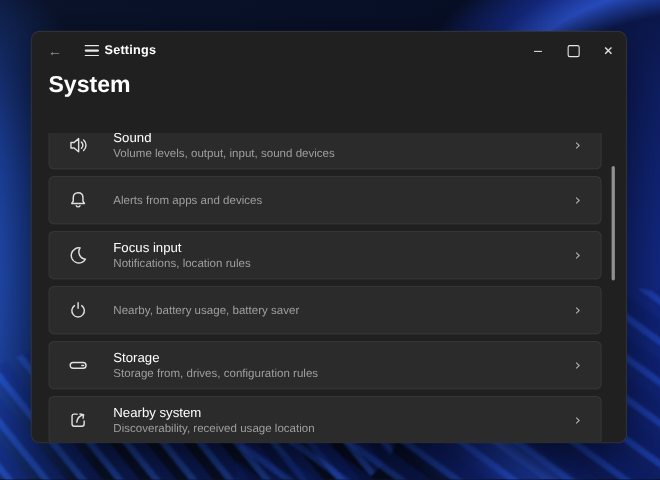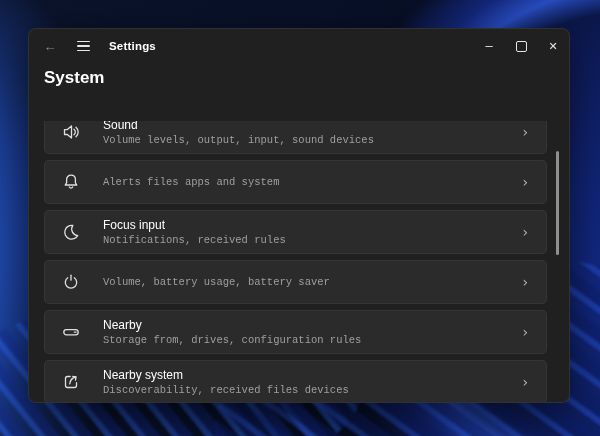--- a/index.html
+++ b/index.html
@@ -26,37 +26,37 @@
   
   .window{position:absolute;left:28px;top:28px;width:542px;height:375px;
     background:#202020;border-radius:8px;overflow:hidden;
     border:1px solid rgba(255,255,255,.08);box-sizing:border-box;
     box-shadow:0 16px 48px rgba(0,0,0,.6);}
   .titlebar{height:34px;display:flex;align-items:center;}
   .tb-btn{width:30px;height:34px;display:flex;align-items:center;justify-content:center;background:none;border:none;padding:0;}
   .back{color:#8d8d8d;font-size:13px;margin-left:6px;}
   .hamburger{margin-left:6px;display:flex;flex-direction:column;gap:3px;}
   .hamburger span{display:block;width:13px;height:1.4px;background:#e8e8e8;border-radius:1px;}
-  .app-title{color:#ffffff;font-size:11.5px;font-weight:700;margin-left:14px;letter-spacing:.2px;}
+  .app-title{color:#ffffff;font-size:11.5px;font-weight:700;letter-spacing:.2px;}
   .caption-group{margin-left:auto;display:flex;}
   .cap{width:32px;height:34px;display:flex;align-items:center;justify-content:center;background:none;border:none;padding:0;color:#e6e6e6;}
   .min-glyph{font-size:13px;line-height:10px;color:#e6e6e6;}
   .max-glyph{width:9px;height:9px;border:1.1px solid #e6e6e6;border-radius:2px;}
   .close-glyph{font-size:11px;color:#e6e6e6;}
-  .page-title{color:#ffffff;font-size:17px;font-weight:700;margin:2px 16px 0 15px;line-height:26px;}
+  .page-title{color:#ffffff;font-size:21px;font-weight:700;margin:2px 16px 0 15px;line-height:26px;}
   
   .content{position:absolute;left:0;right:0;top:92px;bottom:0;overflow:hidden;padding:0 22px 0 15px;}
   .card{height:44px;box-sizing:border-box;background:#2b2b2b;border:1px solid rgba(255,255,255,.055);
     border-radius:5px;margin-bottom:6px;display:flex;align-items:center;cursor:pointer;}
   .card.clipped{margin-top:-11px;}
   .card .ic{width:20px;height:20px;margin:0 22px 0 16px;flex:0 0 auto;}
   .ic svg{display:block;}
   .txt{display:flex;flex-direction:column;gap:2px;min-width:0;}
   .t1{color:#ffffff;font-size:12px;line-height:14px;}
-  .t2{color:#9f9f9f;font-size:10.5px;line-height:12px;font-family:Liberation Mono, monospace;}
+  .t2{color:#9f9f9f;font-size:10.5px;line-height:12px;}
   .chev{margin-left:auto;margin-right:18px;color:#b2b2b2;font-size:14px;font-family:"DejaVu Sans",sans-serif;}
   .scrollbar{position:absolute;right:10px;top:122px;width:3px;height:104px;background:#8f8f8f;border-radius:2px;}
 </style>
 </head>
 <body>
 
 <div class="wallpaper">
   <div class="ribbon left"></div>
   <div class="ribbon right"></div>
 </div>
@@ -106,76 +106,76 @@
     </div>
 
     <div class="card">
       <span class="ic">
         <svg width="20" height="20" viewBox="0 0 20 20" fill="none" stroke="#e0e0e0" stroke-width="1.3" stroke-linejoin="round" stroke-linecap="round">
           <path d="M10 3.2c-2.7 0-4.4 1.9-4.4 4.4v3.2L4.2 13h11.6l-1.4-2.2V7.6c0-2.5-1.7-4.4-4.4-4.4z"></path>
           <path d="M8.3 15a1.9 1.9 0 0 0 3.4 0"></path>
         </svg>
       </span>
       <span class="txt">
-        <span class="t2">Alerts files apps and system</span>
+        <span class="t2">Alerts from apps and devices</span>
       </span>
       <span class="chev">›</span>
     </div>
 
     <div class="card">
       <span class="ic">
         <svg width="20" height="20" viewBox="0 0 20 20" fill="none" stroke="#e0e0e0" stroke-width="1.3" stroke-linejoin="round" stroke-linecap="round">
           <path d="M11.8 3.4a6.9 6.9 0 1 0 4.9 10.2A6.6 6.6 0 0 1 11.8 3.4z"></path>
         </svg>
       </span>
       <span class="txt">
         <span class="t1">Focus input</span>
-        <span class="t2">Notifications, received rules</span>
+        <span class="t2">Notifications, location rules</span>
       </span>
       <span class="chev">›</span>
     </div>
 
     <div class="card">
       <span class="ic">
         <svg width="20" height="20" viewBox="0 0 20 20" fill="none" stroke="#e0e0e0" stroke-width="1.3" stroke-linejoin="round" stroke-linecap="round">
           <path d="M6.7 5.8a5.7 5.7 0 1 0 6.6 0"></path>
           <path d="M10 3.2v5"></path>
         </svg>
       </span>
       <span class="txt">
-        <span class="t2">Volume, battery usage, battery saver</span>
+        <span class="t2">Nearby, battery usage, battery saver</span>
       </span>
       <span class="chev">›</span>
     </div>
 
     <div class="card">
       <span class="ic">
         <svg width="20" height="20" viewBox="0 0 20 20" fill="none" stroke="#e0e0e0" stroke-width="1.3" stroke-linejoin="round" stroke-linecap="round">
           <rect x="2.8" y="7.6" width="14.4" height="5.2" rx="2.6"></rect>
           <path d="M13.4 10.2h1.6"></path>
         </svg>
       </span>
       <span class="txt">
-        <span class="t1">Nearby</span>
+        <span class="t1">Storage</span>
         <span class="t2">Storage from, drives, configuration rules</span>
       </span>
       <span class="chev">›</span>
     </div>
 
     <div class="card">
       <span class="ic">
         <svg width="20" height="20" viewBox="0 0 20 20" fill="none" stroke="#e0e0e0" stroke-width="1.3" stroke-linejoin="round" stroke-linecap="round">
           <path d="M9.2 4.5H6.5a2 2 0 0 0-2 2v7a2 2 0 0 0 2 2h7a2 2 0 0 0 2-2v-2.8"></path>
           <path d="M8.8 11.8c.3-3.5 2.4-5.9 6-6.8"></path>
           <path d="M11.7 4.4l3.3.5-.5 3.3"></path>
         </svg>
       </span>
       <span class="txt">
         <span class="t1">Nearby system</span>
-        <span class="t2">Discoverability, received files devices</span>
+        <span class="t2">Discoverability, received usage location</span>
       </span>
       <span class="chev">›</span>
     </div>
 
   </div>
 
   <div class="scrollbar"></div>
 </div>
 
 </body></html>

